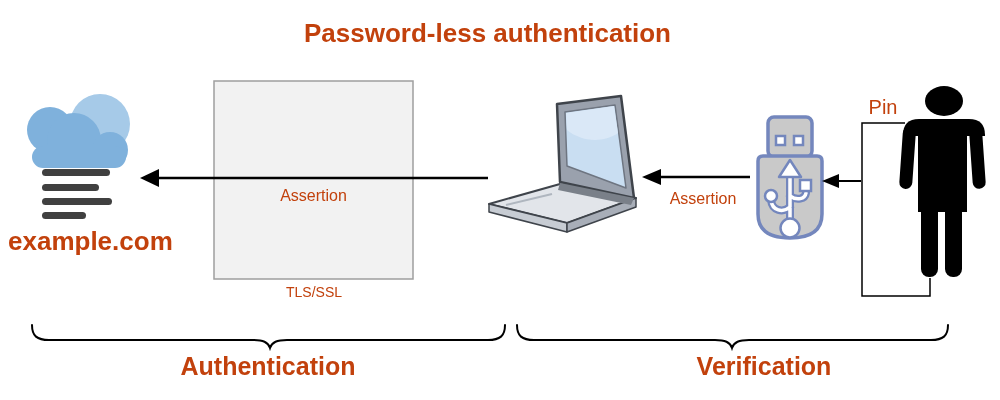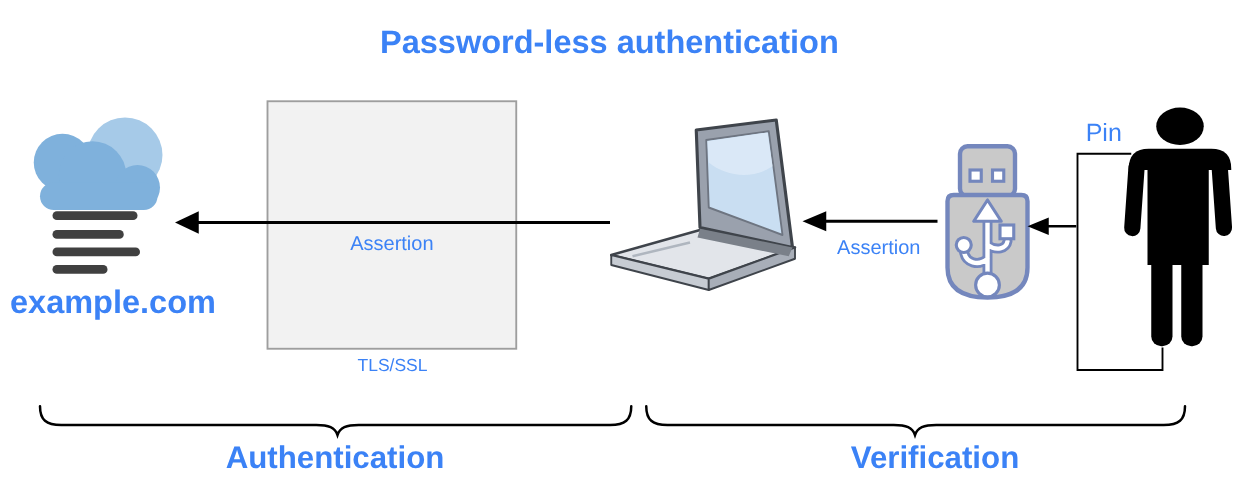--- a/index.html
+++ b/index.html
@@ -1,31 +1,31 @@
 <!DOCTYPE html>
 <html><head>
 <meta charset="utf-8">
 <style>
   html,body{margin:0;padding:0;background:#fff;}
   .canvas{
     position:relative;width:1000px;height:400px;background:#fff;overflow:hidden;
     font-family:"Liberation Sans","DejaVu Sans",sans-serif;color:#000;
   }
   .art{position:absolute;left:0;top:0;}
-  .lbl{position:absolute;text-align:center;white-space:nowrap;color:#3b82f6;}
+  .lbl{position:absolute;text-align:center;white-space:nowrap;color:#c2410c;}
   .title{top:18px;left:0;width:975px;font-size:26px;font-weight:bold;}
   .example{left:8px;top:226px;width:144px;font-size:26px;font-weight:bold;}
   .assert-box{left:214px;top:187px;width:199px;font-size:16px;}
   .tls{left:214px;top:284px;width:200px;font-size:14px;}
   .assert-right{left:653px;top:190px;width:100px;font-size:16px;}
   .pin{left:858px;top:96px;width:50px;font-size:20px;}
   .biometrics{left:850px;top:304px;width:106px;font-size:15px;}
   .group-lbl{top:352px;width:300px;font-size:25px;font-weight:bold;}
   .auth{left:118px;}
-  .verif{left:598px;text-align:center;}
+  .verif{left:614px;text-align:center;}
 </style>
 </head>
 <body>
 
 <div class="canvas">
 
   <svg class="art" width="1000" height="400" viewBox="0 0 1000 400">
 
     <rect x="214" y="81" width="199" height="198" stroke-width="1.5" stroke="#9E9E9E" fill="#F2F2F2"></rect>
 

